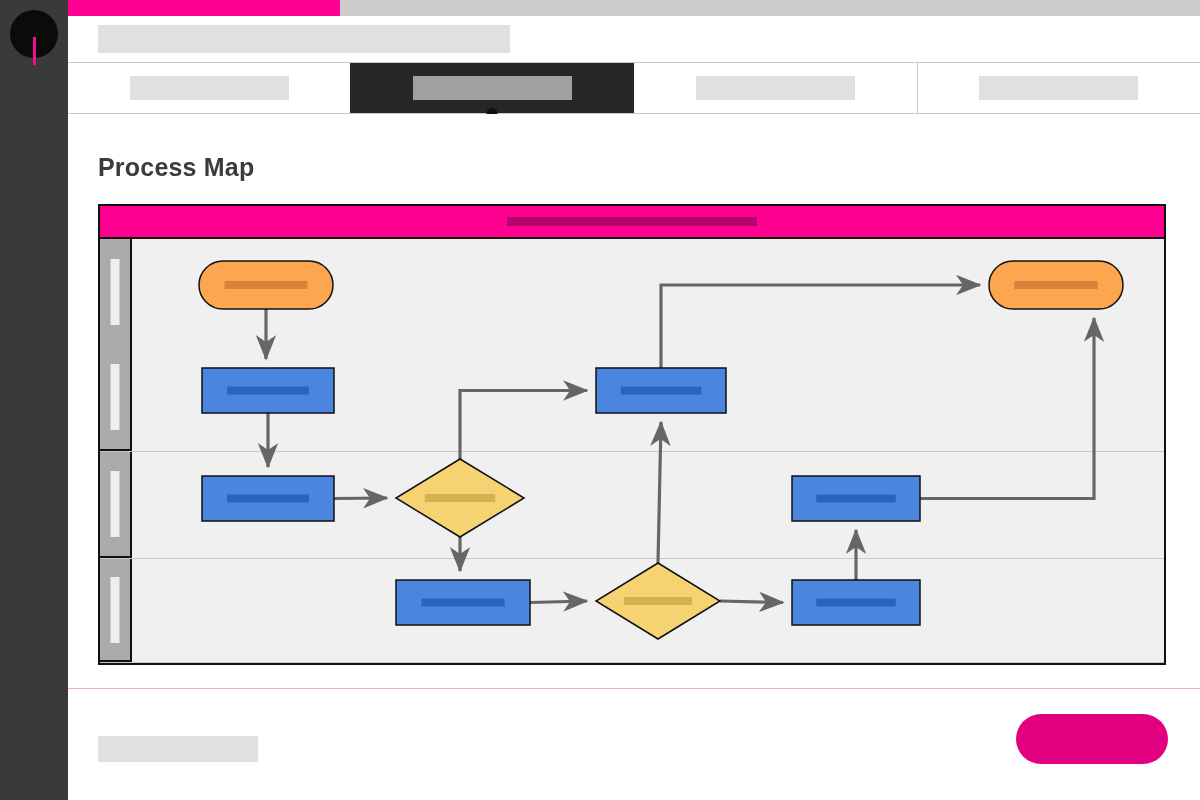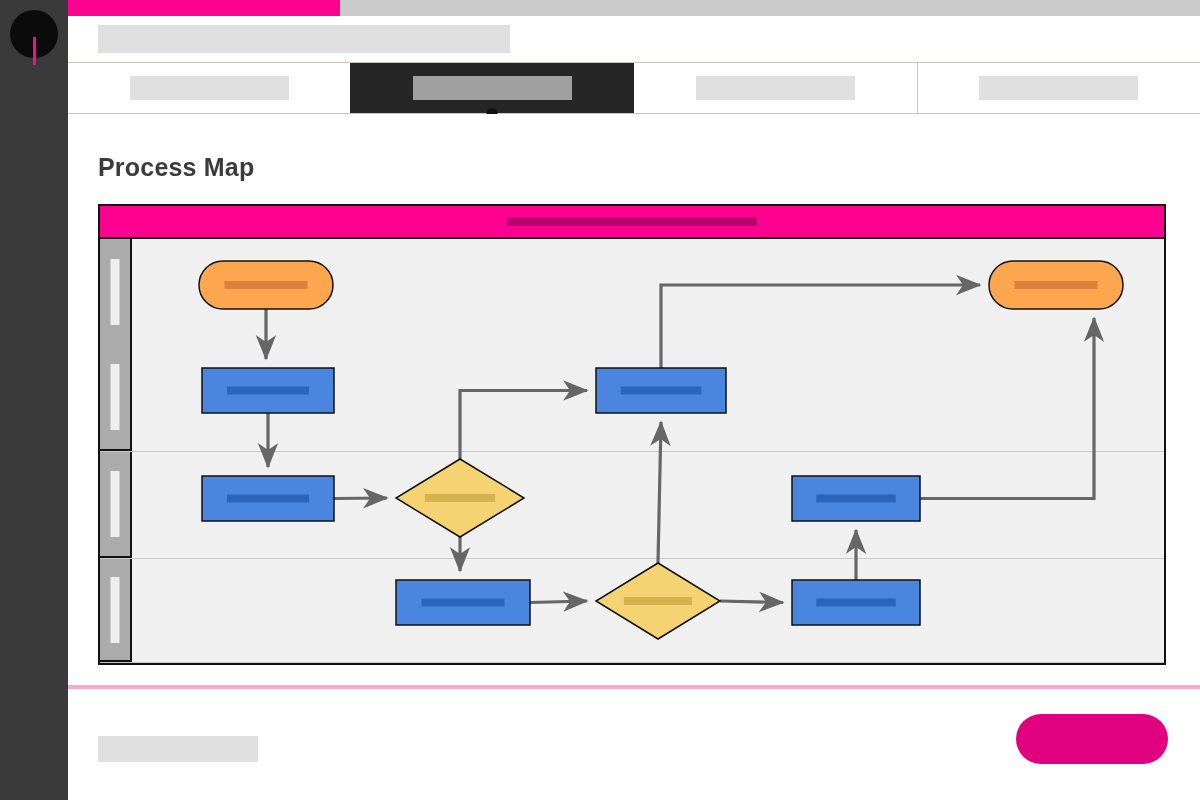--- a/index.html
+++ b/index.html
@@ -103,21 +103,21 @@
     border-radius: 50%;
     background: #111111;
   }
 
   
   .main {
     position: absolute;
     left: 68px; top: 114px;
     width: 1132px; height: 575px;
     background: #ffffff;
-    border-bottom: 4px solid #f9a8d4;
+    border-bottom: 1px solid #f9a8d4;
   }
   .page-title {
     position: absolute;
     left: 30px; top: 39px;
     font-size: 25px;
     font-weight: bold;
     color: #3b3b3b;
     letter-spacing: 0.2px;
   }
 

